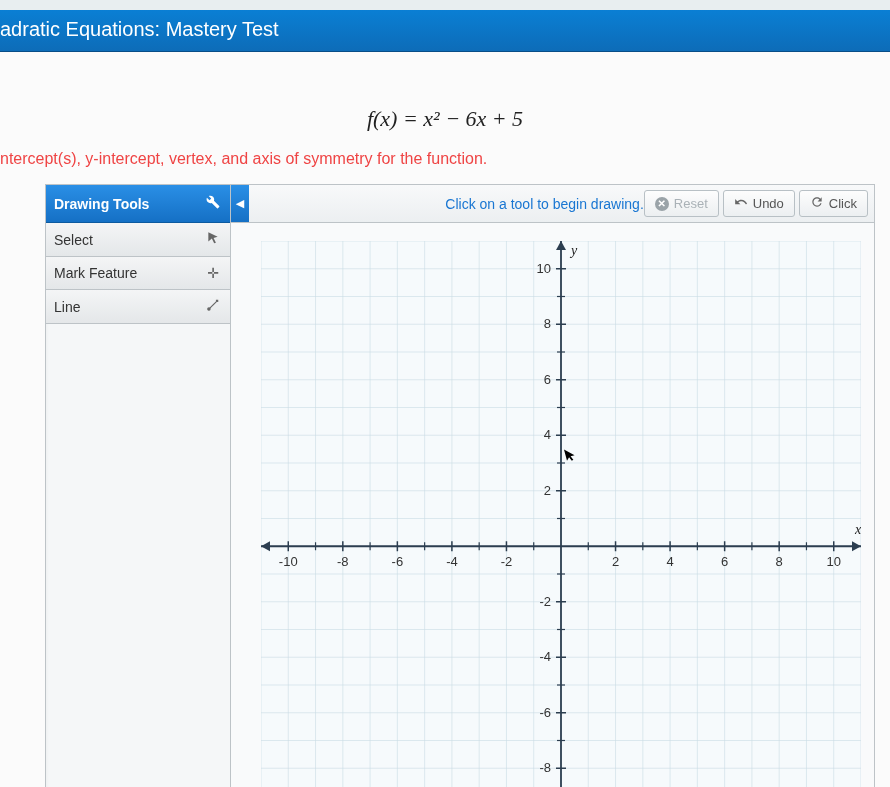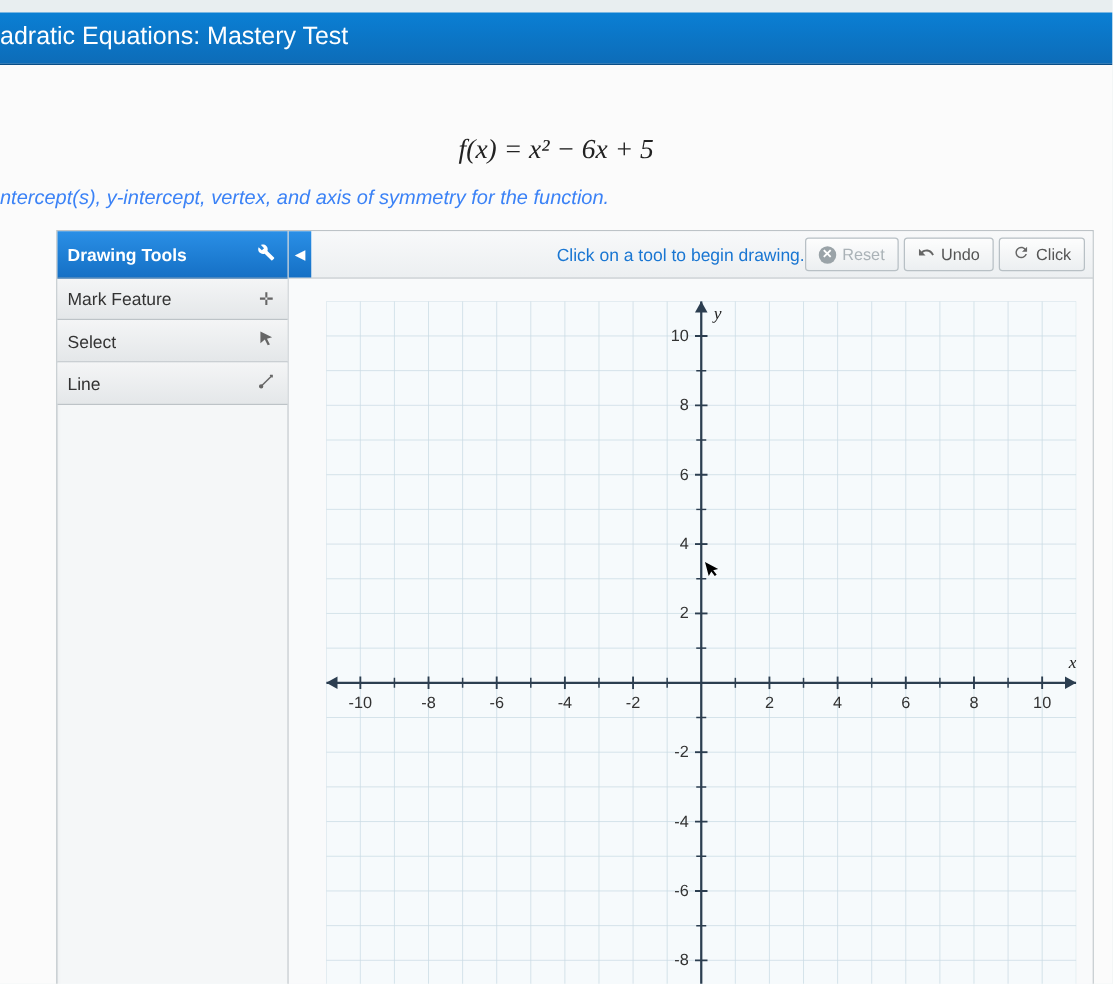--- a/index.html
+++ b/index.html
@@ -27,23 +27,22 @@
   text-align: center;
   font-family: 'Times New Roman', serif;
   font-size: 22px;
   font-style: italic;
   color: #222;
   padding: 8px 0 14px 0;
   margin-top: 28px;
 }
 .instructions {
   font-size: 16px;
-  color: #3b82f6;
+  color: #ef4444;
   padding: 4px 0 16px 0;
-  font-style: italic;
 }
 .tool-container {
   background: #f5f7f8;
   border: 1px solid #bdc3c7;
   margin: 0 0 0 45px;
   width: 830px;
   height: 620px;
   display: flex;
   box-shadow: inset 0 0 4px rgba(0,0,0,0.05);
 }
@@ -155,30 +154,30 @@
     <div class="sidebar">
       <div class="sidebar-header">
         <span>Drawing Tools</span>
         <span class="tool-icon">
           <svg width="14" height="14" viewBox="0 0 24 24" fill="#fff">
               <path d="M22.7 19l-9.1-9.1c.9-2.3.4-5-1.5-6.9-2-2-5-2.4-7.4-1.3L9 6 6 9 1.6 4.7C.4 7.1.9 10.1 2.9 12.1c1.9 1.9 4.6 2.4 6.9 1.5l9.1 9.1c.4.4 1 .4 1.4 0l2.3-2.3c.5-.4.5-1.1.1-1.4z"></path>
             </svg>
         </span>
       </div>
       <div class="sidebar-item">
-        <span>Mark Feature</span>
-        <span class="tool-icon">✛</span>
-      </div>
-      <div class="sidebar-item">
         <span>Select</span>
         <span class="tool-icon">
           <svg width="14" height="14" viewBox="0 0 24 24" fill="#666">
               <path d="M4 2l16 8-7 2 4 8-3 1-4-8-6 5z"></path>
             </svg>
         </span>
+      </div>
+      <div class="sidebar-item">
+        <span>Mark Feature</span>
+        <span class="tool-icon">✛</span>
       </div>
       <div class="sidebar-item">
         <span>Line</span>
         <span class="tool-icon">
           <svg width="14" height="14" viewBox="0 0 24 24" fill="none" stroke="#666" stroke-width="2">
               <path d="M4 20 L20 4"></path>
               <circle cx="5" cy="19" r="2" fill="#666"></circle>
               <path d="M17 4 L20 4 L20 7" fill="none"></path>
             </svg>
         </span>

